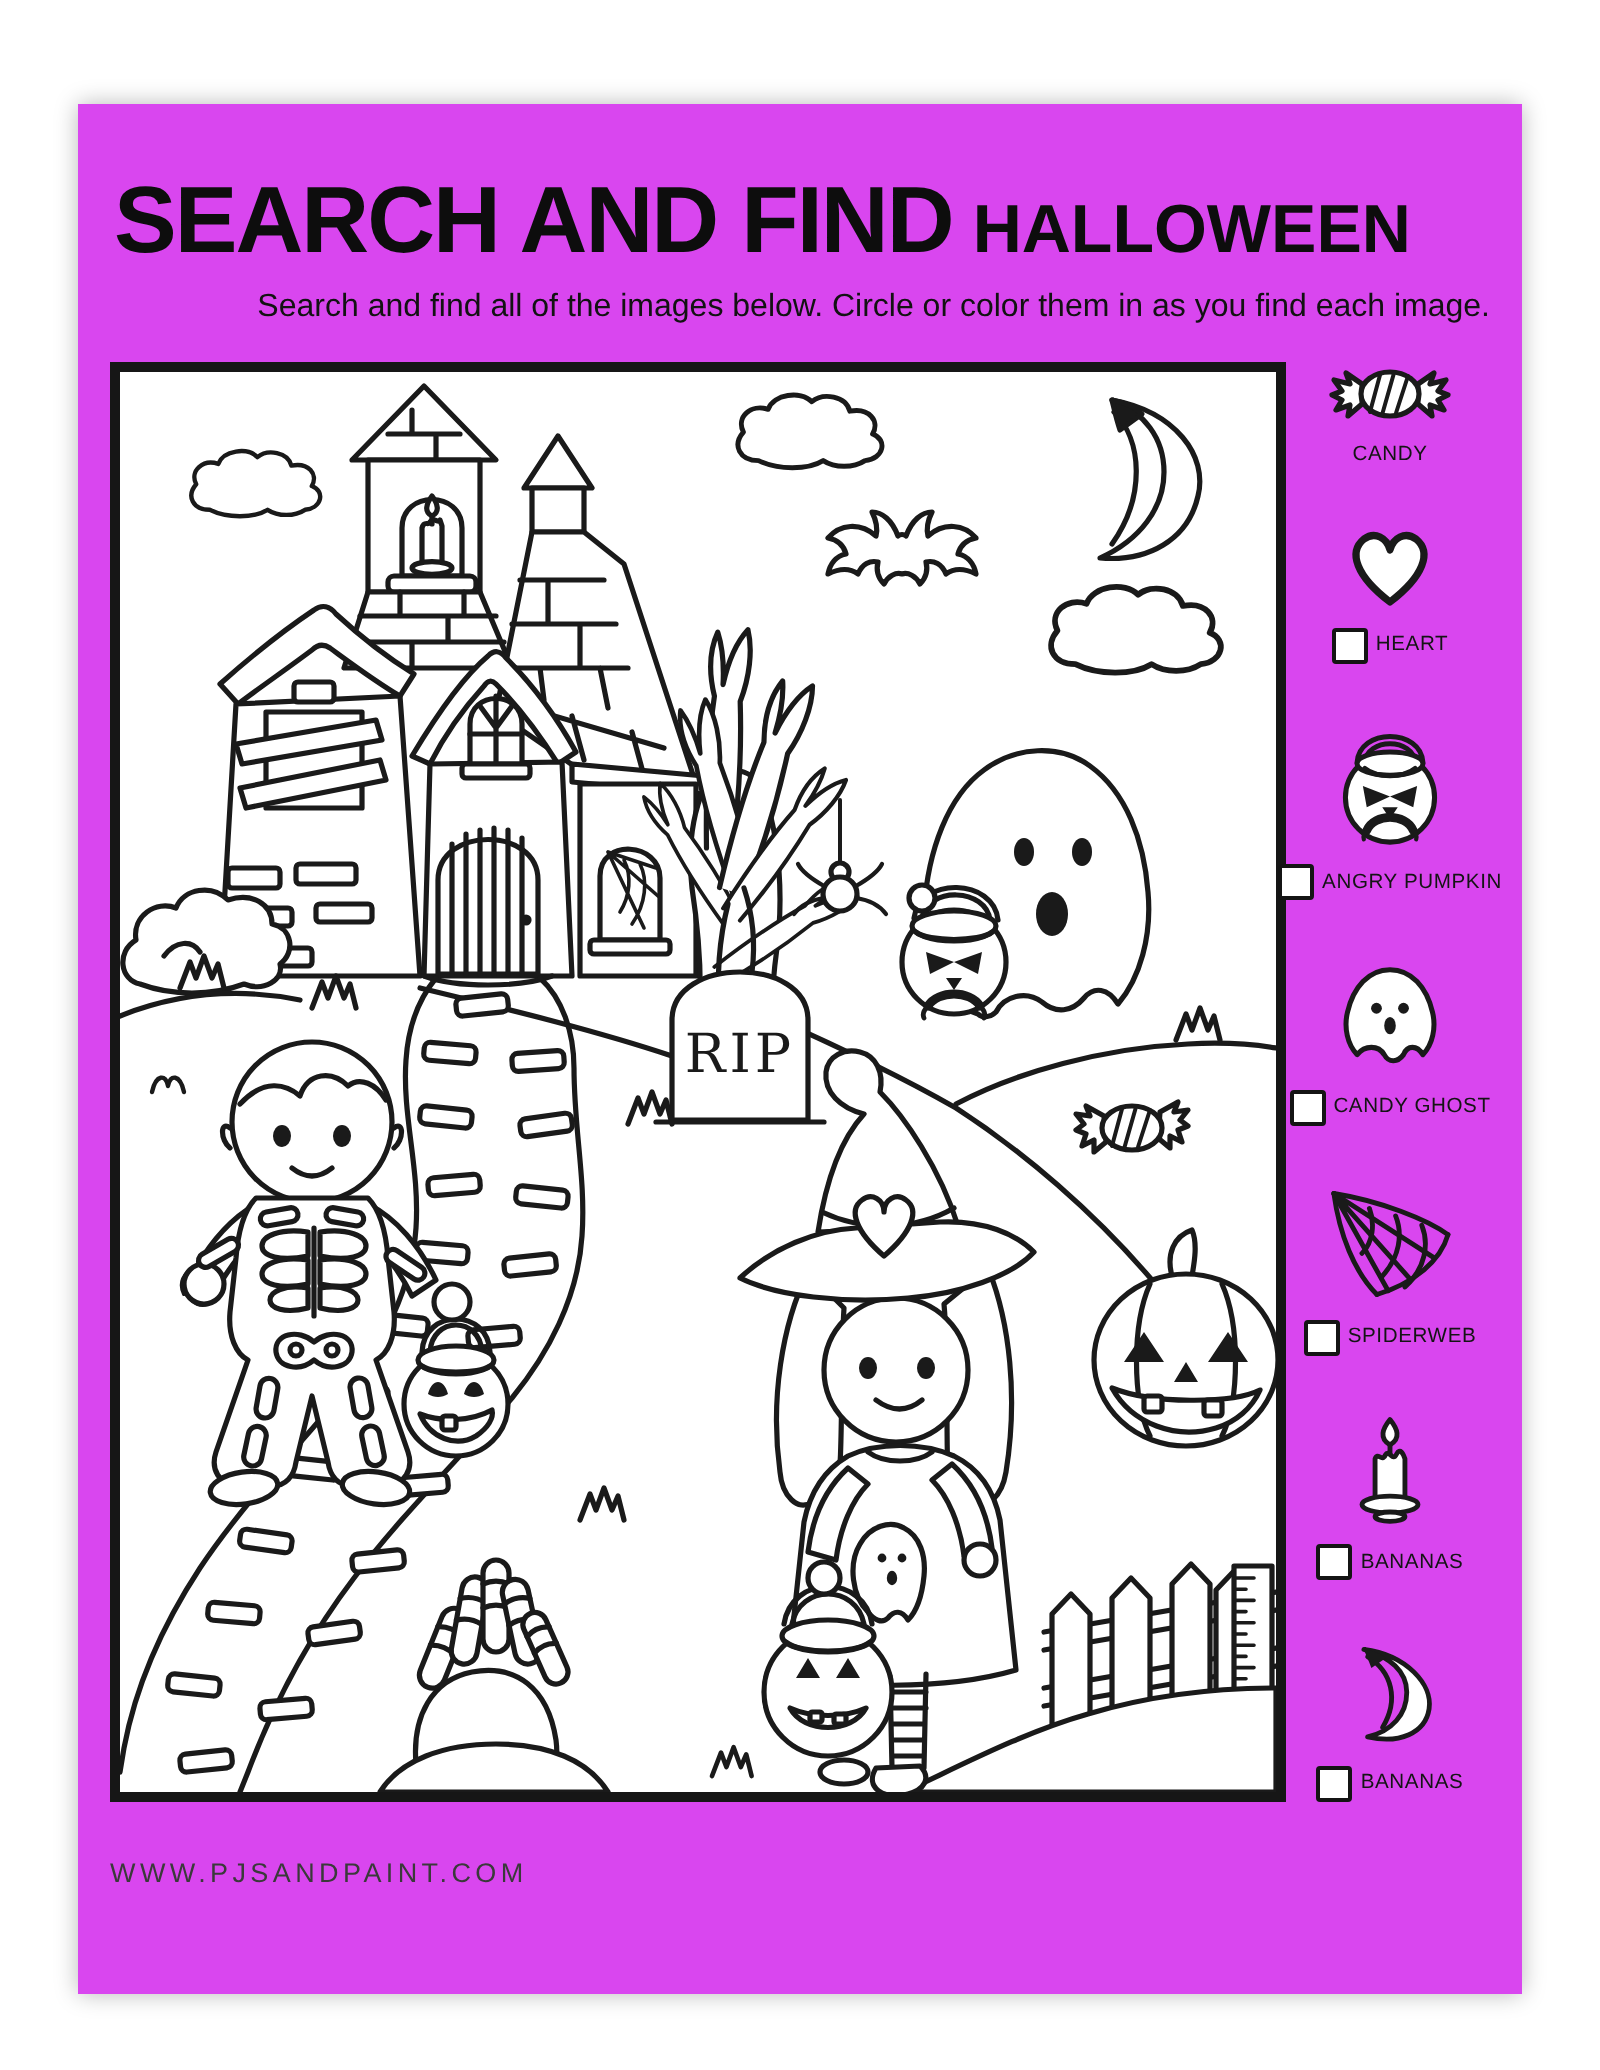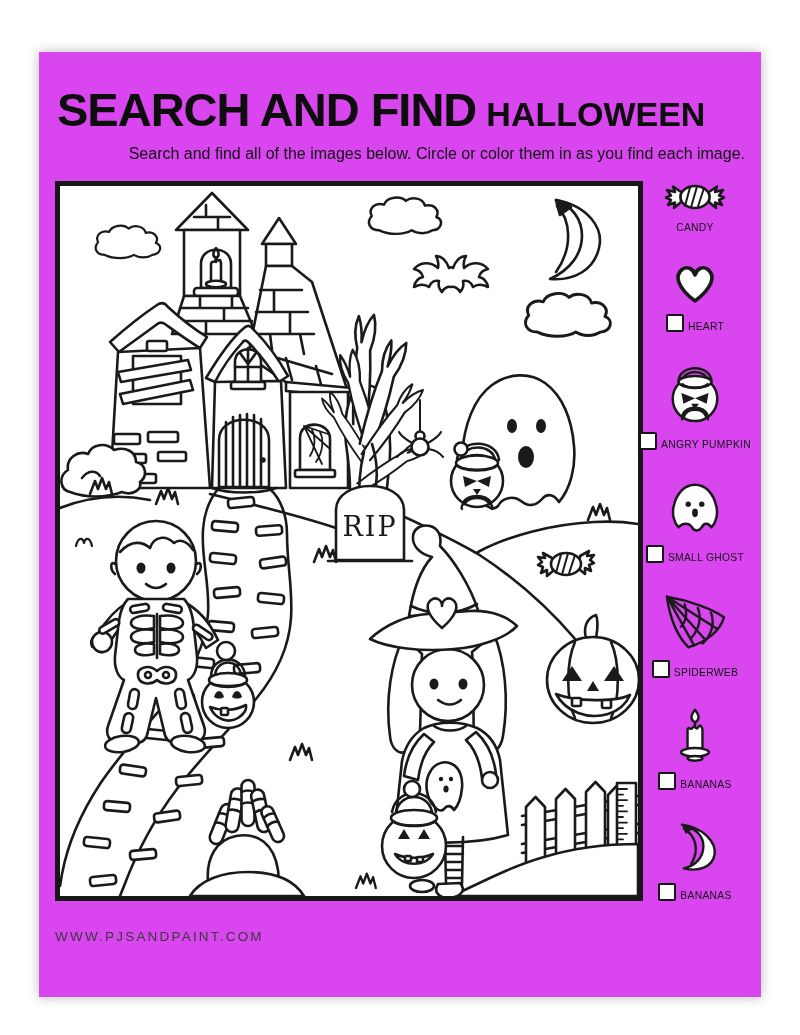--- a/index.html
+++ b/index.html
@@ -9,21 +9,21 @@
   .title-row{white-space:nowrap;margin:0 0 8px 2px;}
   .title-main{font-size:47px;font-weight:700;letter-spacing:-1px;color:#0d0d0d;}
   .title-accent{font-size:34px;font-weight:700;letter-spacing:0;color:#0d0d0d;margin-left:10px;}
   .subtitle{font-size:16px;color:#121212;margin:0 0 18px 2px;text-align:right;}
   .content-row{display:flex;align-items:flex-start;}
   .scene-frame{width:588px;height:720px;border:5px solid #161616;box-sizing:border-box;background:#fff;flex:0 0 auto;}
   .scene-frame svg{display:block;}
   .sidebar{width:100px;height:720px;margin-left:2px;display:flex;flex-direction:column;
            justify-content:space-between;align-items:center;}
   .side-item{display:flex;flex-direction:column;align-items:center;}
-  .side-label-row{display:flex;align-items:flex-end;margin-top:9px;white-space:nowrap;}
+  .side-label-row{display:flex;align-items:center;margin-top:9px;white-space:nowrap;}
   .cb{width:14px;height:14px;border:2.2px solid #141414;border-radius:2px;background:#fff;
       display:inline-block;margin-right:4px;flex:0 0 auto;}
   .side-label{font-size:10.3px;letter-spacing:.3px;color:#141414;}
   .footer{font-size:13.5px;letter-spacing:2.2px;color:#3a3a3a;margin-top:28px;}
   svg .ink{stroke:#1a1a1a;fill:none;stroke-width:2.6;stroke-linecap:round;stroke-linejoin:round;}
 </style>
 </head>
 <body>
 
 <div class="paper">
@@ -397,21 +397,21 @@
         <svg width="52" height="56" viewBox="0 0 52 58">
             <g class="ink" stroke-width="3">
               <path fill="#fff" d="M9 49 C4 44 2 35 4 27 C7 14 15 5 26 5 C37 5 45 14 48 27 C50 35 48 44 43 49 C40 44 35 44 33 49 C30 53 25.5 53.5 23 49 C20 44 13 44 9 49 Z"></path>
               <circle fill="#1a1a1a" stroke="none" cx="19" cy="25" r="2.8"></circle>
               <circle fill="#1a1a1a" stroke="none" cx="33" cy="25" r="2.8"></circle>
               <ellipse fill="#1a1a1a" stroke="none" cx="26" cy="34" rx="3" ry="4.5"></ellipse>
             </g>
           </svg>
         <div class="side-label-row">
             <span class="cb"></span>
-            <span class="side-label">SMALL GHOST</span>
+            <span class="side-label">CANDY GHOST</span>
           </div>
       </div>
 
       <div class="side-item">
         <svg width="70" height="58" viewBox="0 0 70 62">
             <g class="ink" stroke-width="2.2">
               <path d="M5 4 C30 8 55 18 66 26"></path>
               <path d="M5 4 C8 26 16 46 28 58"></path>
               <path d="M66 26 C62 40 48 52 28 58"></path>
               <path d="M5 4 L58 38 M5 4 L46 50 M5 4 L34 56"></path>

